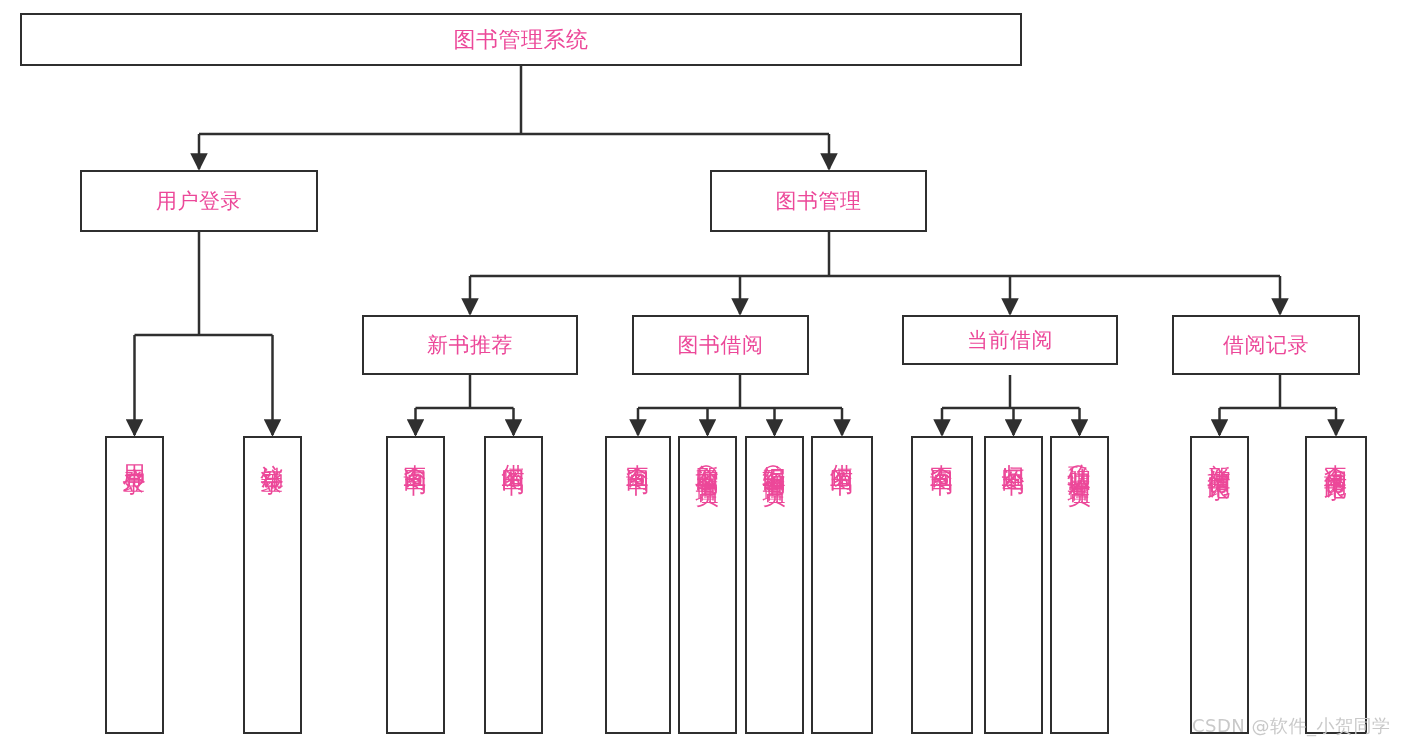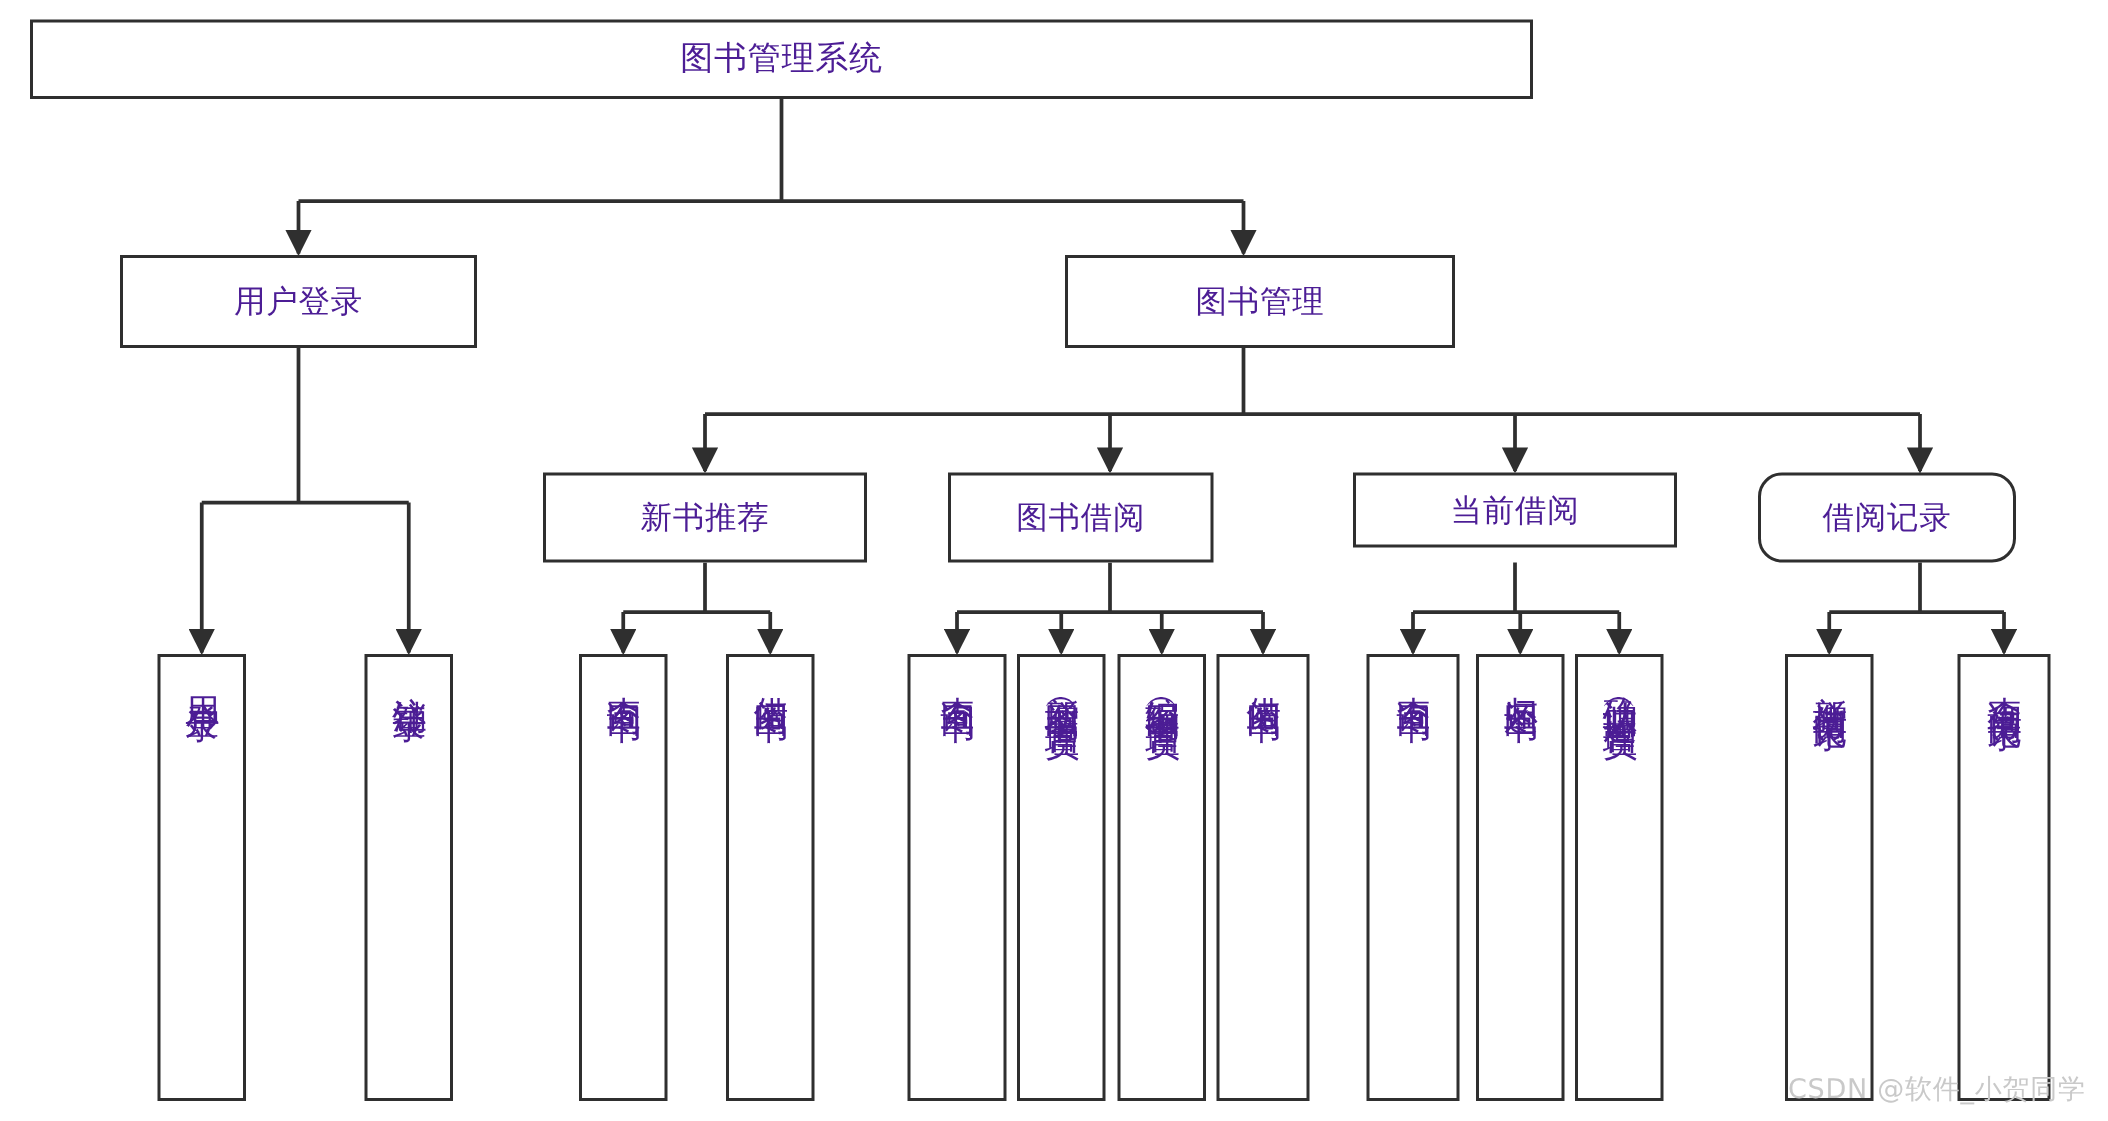--- a/index.html
+++ b/index.html
@@ -26,21 +26,21 @@
     height: 747px;
   }
   .node {
     position: absolute;
     box-sizing: border-box;
     border: 2px solid #2f2f2f;
     background: #ffffff;
     display: flex;
     align-items: center;
     justify-content: center;
-    color: #4c1d95;
+    color: #ec4899;
     z-index: 2;
   }
   .node .lbl {
     display: block;
     text-align: center;
     line-height: 1.18;
     letter-spacing: 0.5px;
   }
   
   .h-node .lbl {
@@ -121,34 +121,34 @@
       </g>
   </svg>
 
   <div class="node h-node" id="n-root" style="left: 20px; top: 13px; width: 1002px; height: 53px;">
     <span class="lbl">图书管理系统</span>
   </div>
 
   <div class="node h-node" id="n-user_login" style="left: 80px; top: 170px; width: 238px; height: 62px;">
     <span class="lbl">用户登录</span>
   </div>
-  <div class="node h-node" id="n-book_manage" style="left: 710px; top: 170px; width: 260px; height: 62px;">
+  <div class="node h-node" id="n-book_manage" style="left: 710px; top: 170px; width: 217px; height: 62px;">
     <span class="lbl">图书管理</span>
   </div>
 
   <div class="node h-node" id="n-new_book_rec" style="left: 362px; top: 315px; width: 216px; height: 60px;">
     <span class="lbl">新书推荐</span>
   </div>
   <div class="node h-node" id="n-book_borrow" style="left: 632px; top: 315px; width: 177px; height: 60px;">
     <span class="lbl">图书借阅</span>
   </div>
   <div class="node h-node" id="n-current_borrow" style="left: 902px; top: 315px; width: 216px; height: 50px;">
     <span class="lbl">当前借阅</span>
   </div>
-  <div class="node h-node" id="n-borrow_record" style="left: 1172px; top: 315px; width: 172px; height: 60px; border-radius: 16px;">
+  <div class="node h-node" id="n-borrow_record" style="left: 1172px; top: 315px; width: 188px; height: 60px;">
     <span class="lbl">借阅记录</span>
   </div>
 
   <div class="node v-node" id="n-leaf_user_login" style="left: 105px; top: 436px; width: 59px; height: 298px;">
     <span class="lbl">用户登录</span>
   </div>
   <div class="node v-node" id="n-leaf_logout" style="left: 243px; top: 436px; width: 59px; height: 298px;">
     <span class="lbl">注销登录</span>
   </div>
 

